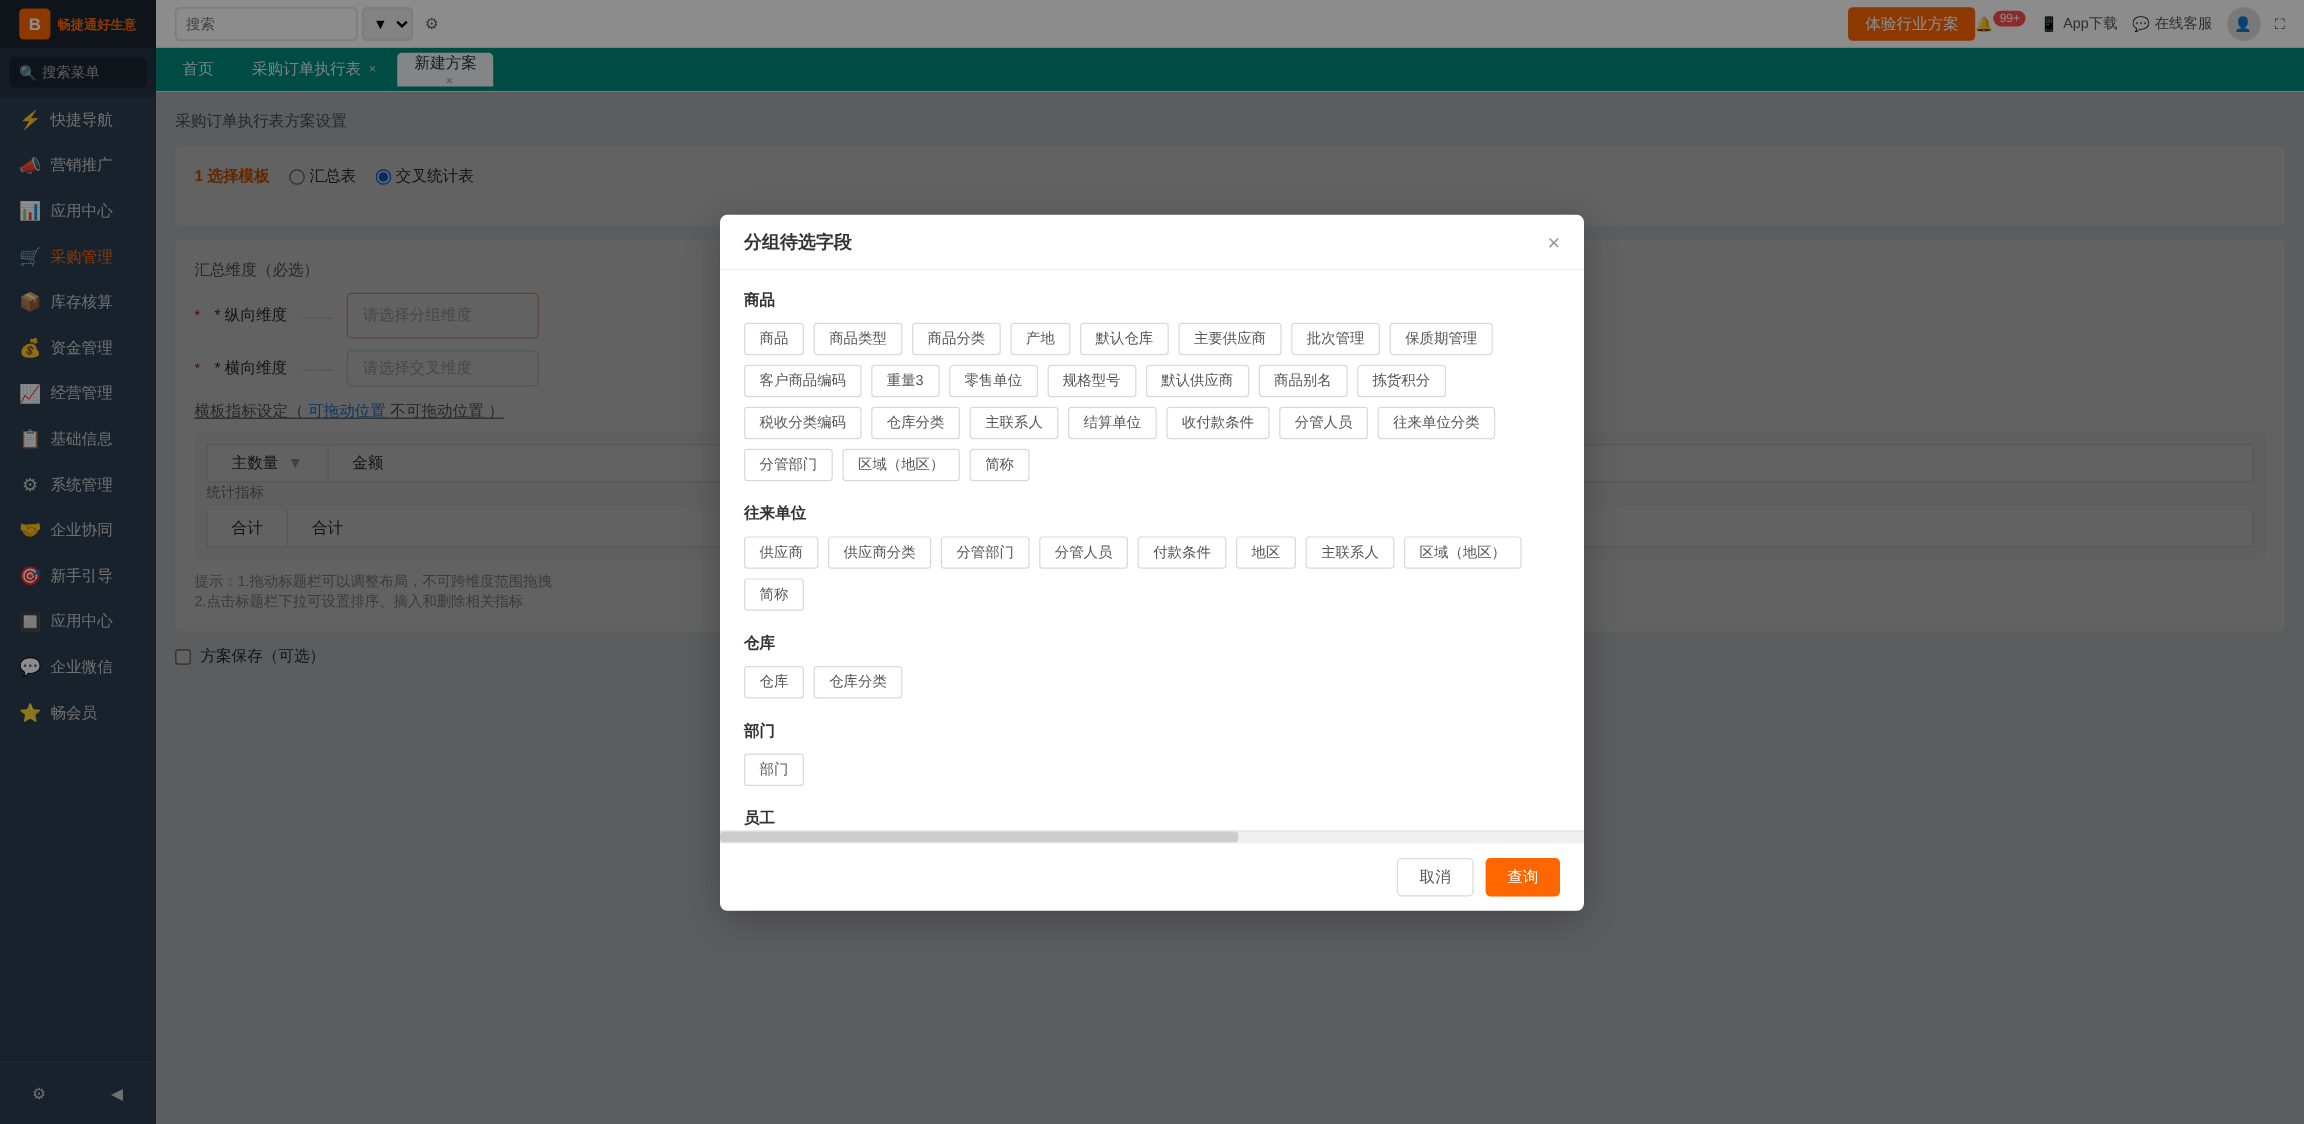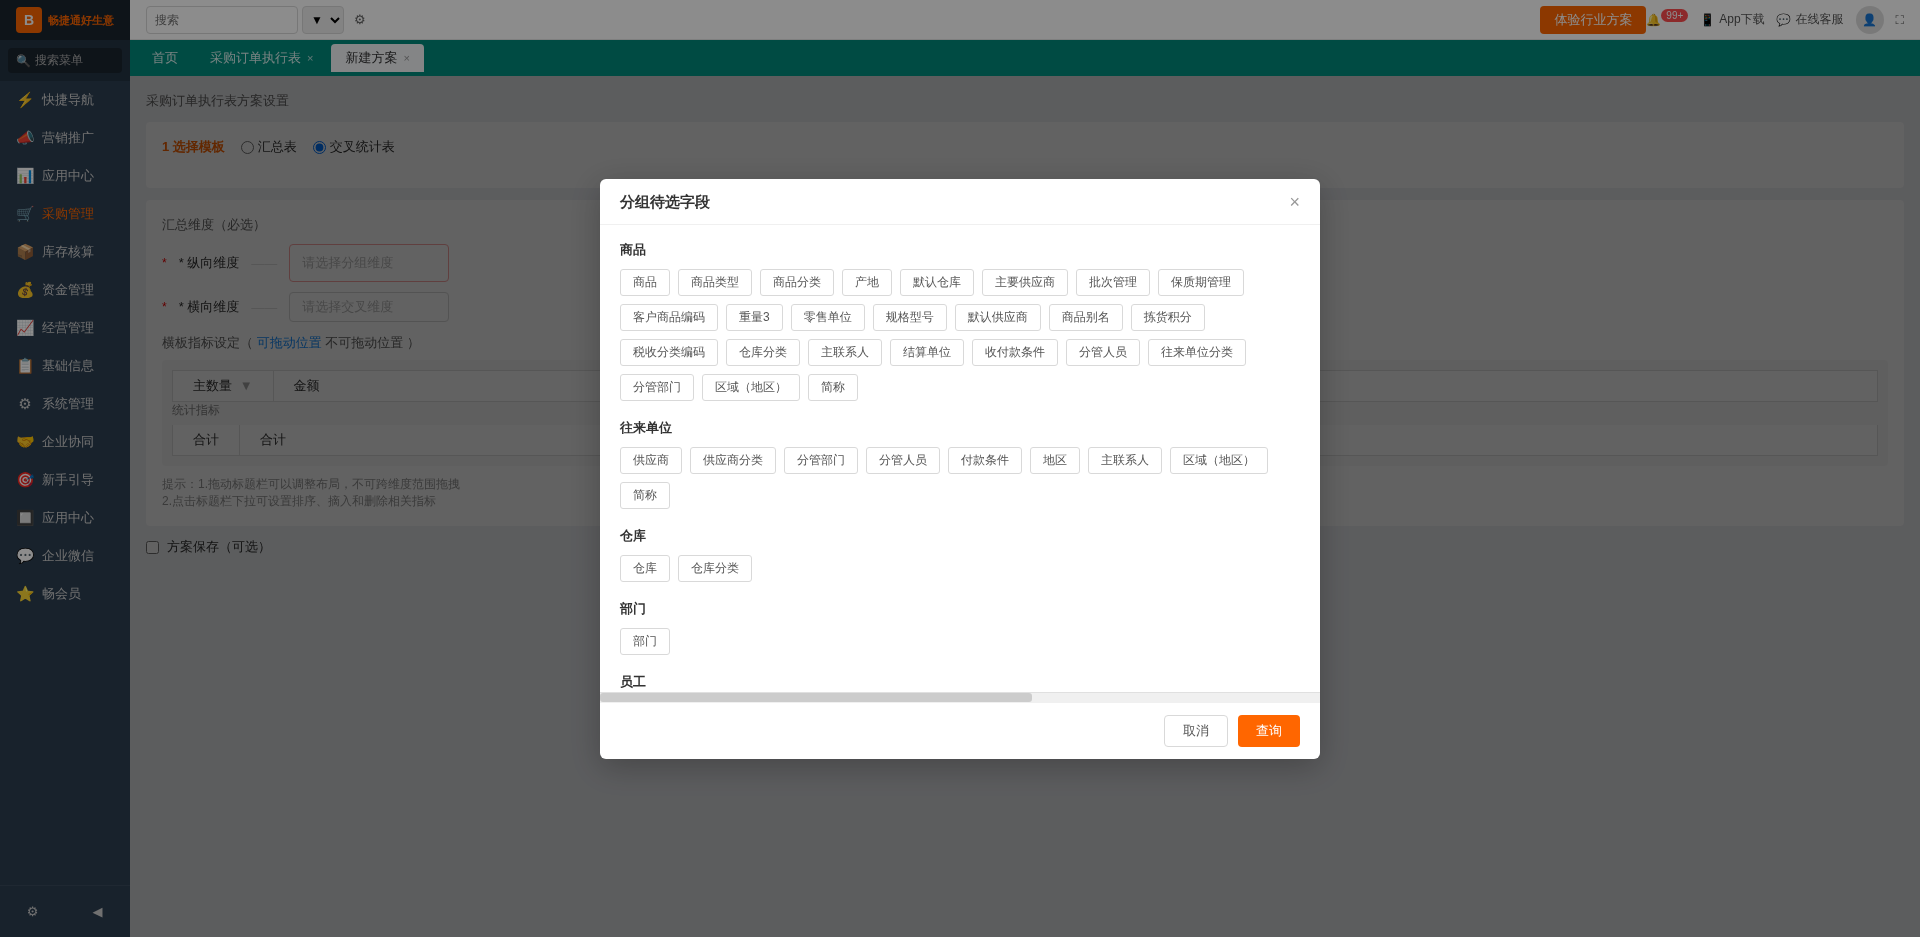--- a/index.html
+++ b/index.html
@@ -87,20 +87,21 @@
       align-items: center;
       color: rgba(255,255,255,0.85);
       cursor: pointer;
       font-size: 13px;
       border-radius: 4px 4px 0 0;
       position: relative;
     }
     .nav-tab.active {
       background: #f0f2f5;
       color: #333;
+      flex-direction: column;
     }
     .nav-tab .close-tab {
       margin-left: 6px;
       font-size: 11px;
       color: rgba(255,255,255,0.7);
     }
     .nav-tab.active .close-tab { color: #999; }
 
     
     .sidebar {
@@ -464,21 +465,21 @@
       </div>
     </div>
     <div style="display:flex; align-items:center; gap:12px; margin-bottom:12px;">
       <span style="color:#f00; font-size:12px;">*</span>
       <span>* 横向维度</span>
       <span style="color:#ddd;">——</span>
       <div style="border:1px solid #d9d9d9; border-radius:4px; padding:5px 12px; color:#bbb; min-width:160px;">
         <span>请选择交叉维度</span>
       </div>
     </div>
-    <div style="font-size:13px; color:#666; margin-bottom:8px;">
+    <div style="font-size:13px; color:#666; margin-bottom:8px;text-decoration:underline;">
       <span>横板指标设定（</span>
       <span style="color:#1890ff;">可拖动位置</span>
       <span>  </span>
       <span>不可拖动位置</span>
       <span>）</span>
     </div>
     <div style="background:#f9f9f9; padding:10px; border-radius:4px;">
       <div style="display:flex; gap:0; border:1px solid #e0e0e0; background:white;">
         <div style="padding:6px 20px; border-right:1px solid #e0e0e0;">
           <span>主数量</span>

